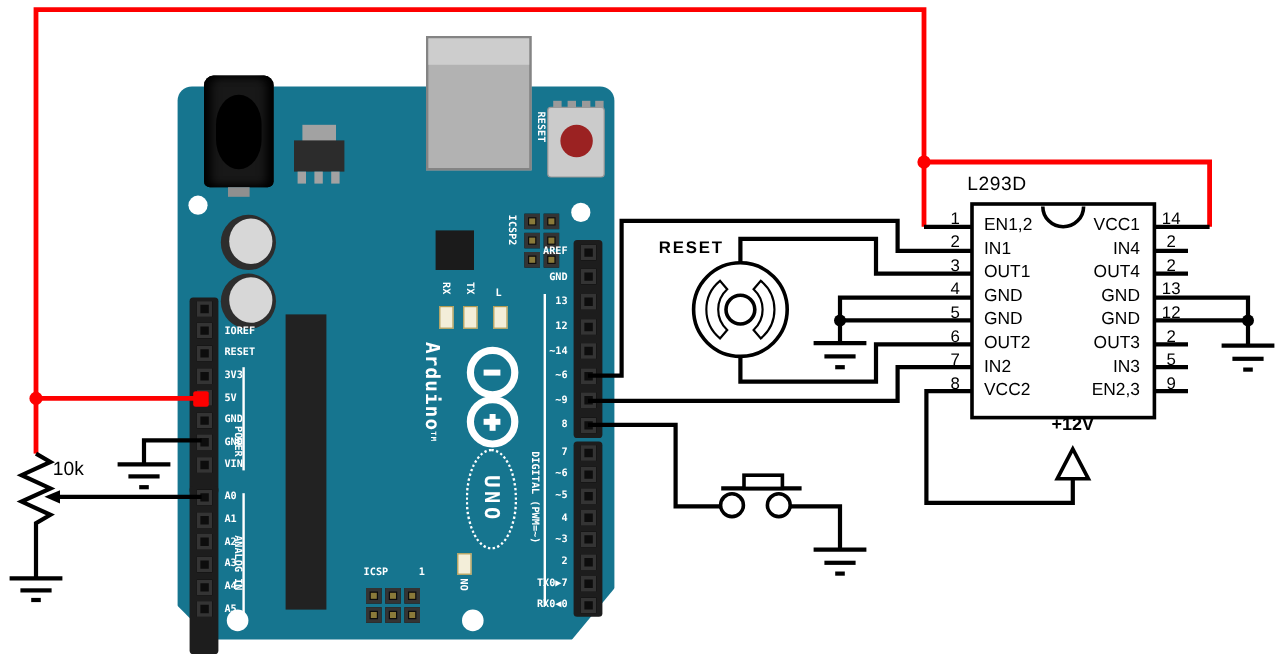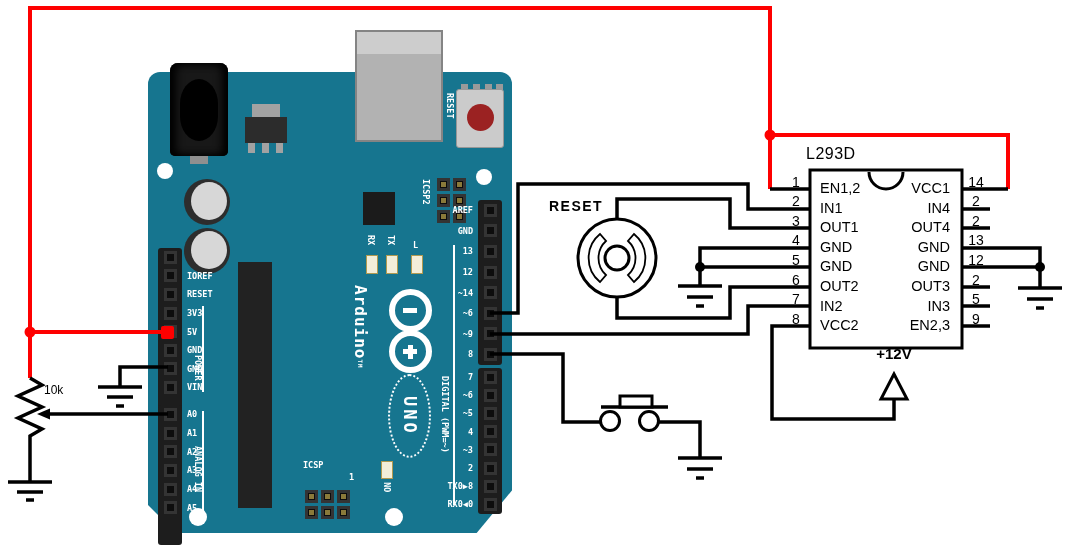--- a/index.html
+++ b/index.html
@@ -64,21 +64,21 @@
   #wires{position:absolute;left:0;top:0;z-index:4;}
   .w{fill:none;stroke:var(--wire_black);stroke-width:3.5px;}
   .rw{fill:none;stroke:var(--wire_red);stroke-width:4px;}
   .rfill{fill:var(--wire_red);stroke:none;}
   .bfill{fill:var(--wire_black);stroke:none;}
   .sym{fill:#fff;stroke:var(--wire_black);stroke-width:3px;}
   
   .sch{position:absolute;color:#000;z-index:5;}
   #ic-title{left:806px;top:145px;font-size:16px;letter-spacing:0.5px;}
   #motor-label{left:549px;top:198px;font-weight:bold;font-size:14px;letter-spacing:1.5px;}
-  #pot-label{left:44px;top:383px;font-size:12px;}
+  #pot-label{left:44px;top:383px;font-size:16px;}
   #supply-label{left:867px;top:345px;width:54px;text-align:center;font-weight:bold;font-size:15px;}
   .ic-col{position:absolute;display:grid;grid-auto-rows:19.6px;z-index:5;}
   .ic-row{position:relative;}
   .ic-num{position:absolute;bottom:9px;width:28px;text-align:center;font-size:14px;color:#000;}
   .ic-name{position:absolute;top:0;line-height:19.6px;font-size:14.5px;color:#000;}
   .ic-col-left{left:782px;top:179px;width:178px;}
   .ic-col-left .ic-num{left:0;}
   .ic-col-left .ic-name{left:38px;}
   .ic-col-right{left:812px;top:179px;width:178px;}
   .ic-col-right .ic-num{right:0;}
@@ -127,21 +127,21 @@
     <div class="vtext" style="left:273px;top:107px;">ICSP2</div>
     <div class="icsp-grid" style="left:289px;top:106px;grid-template-columns:13px 13px;">
       <div class="icsp-pin"></div>
         <div class="icsp-pin"></div>
       <div class="icsp-pin"></div>
         <div class="icsp-pin"></div>
       <div class="icsp-pin"></div>
         <div class="icsp-pin"></div>
     </div>
 
-    <div class="silk" style="left:155px;top:388px;">ICSP</div>
+    <div class="silk" style="left:155px;top:400px;">ICSP</div>
     <div class="silk" style="left:201px;top:400px;">1</div>
     <div class="icsp-grid" style="left:157px;top:418px;grid-template-columns:13px 13px 13px;">
       <div class="icsp-pin"></div>
         <div class="icsp-pin"></div>
         <div class="icsp-pin"></div>
       <div class="icsp-pin"></div>
         <div class="icsp-pin"></div>
         <div class="icsp-pin"></div>
     </div>
 
@@ -290,21 +290,21 @@
       <div class="pin-row">
         <span class="pin-sq"></span>
         <span class="pin-lbl">~3</span>
       </div>
       <div class="pin-row">
         <span class="pin-sq"></span>
         <span class="pin-lbl">2</span>
       </div>
       <div class="pin-row">
         <span class="pin-sq"></span>
-        <span class="pin-lbl">TX0▶8</span>
+        <span class="pin-lbl">TX0▶7</span>
       </div>
       <div class="pin-row">
         <span class="pin-sq"></span>
         <span class="pin-lbl">RX0◀0</span>
       </div>
     </div>
 
   <div class="corner-cut" id="cut-bl"></div>
   <div class="corner-cut" id="cut-br"></div>
 

